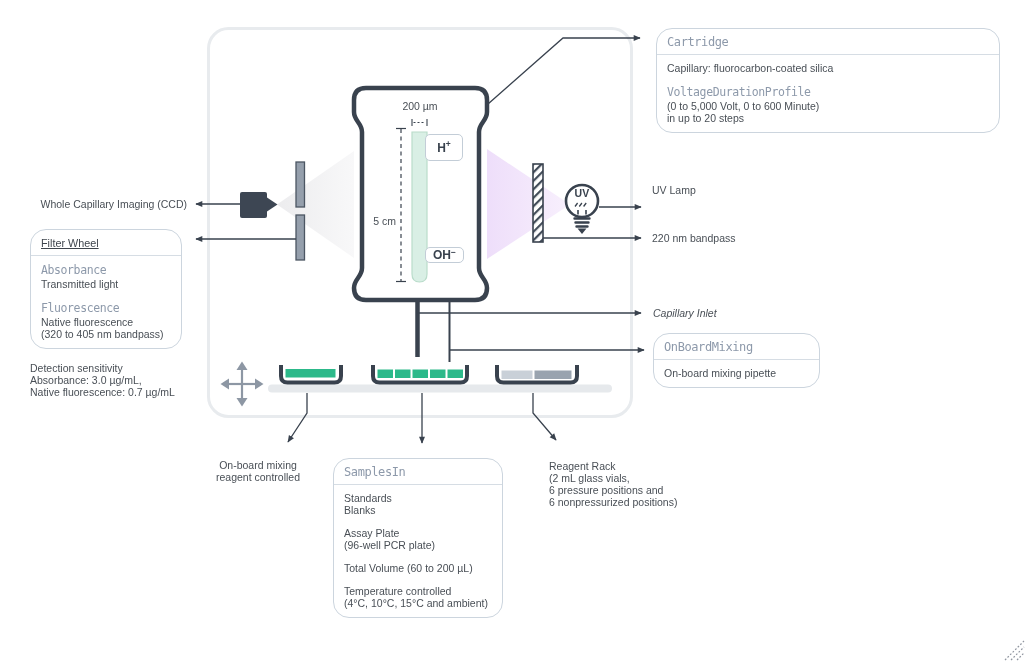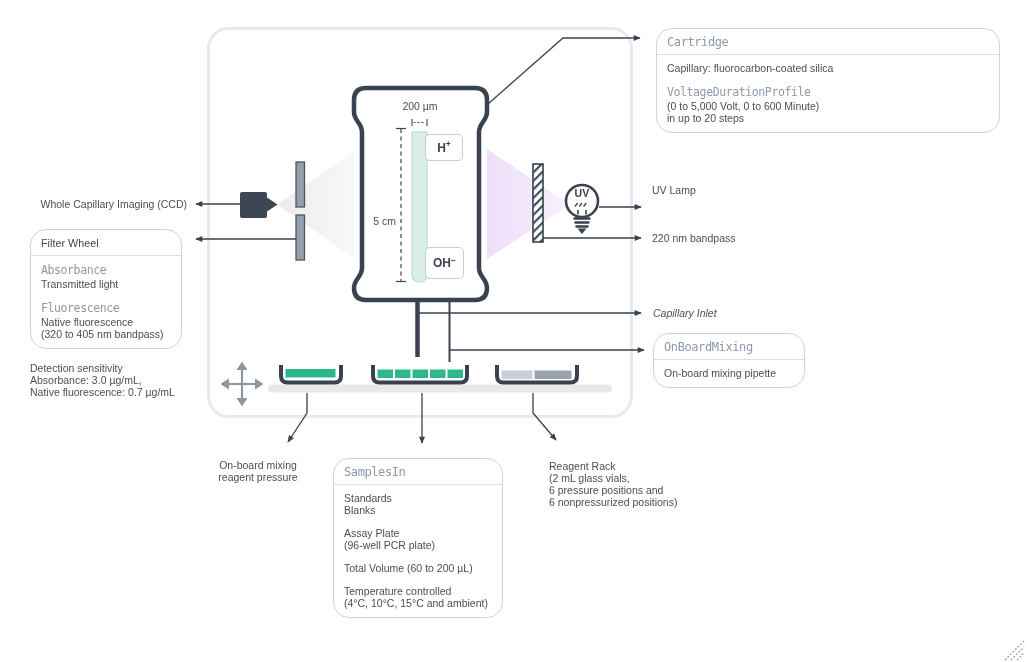--- a/index.html
+++ b/index.html
@@ -9,21 +9,21 @@
 
   .lbl{position:absolute;font:10.5px/12px "Liberation Sans",sans-serif;color:#494f56;
        white-space:pre-line;}
   .lbl.center{text-align:center;}
   .lbl.right{text-align:right;}
 
   .panel{position:absolute;background:#fff;border:1.5px solid #ccd5de;border-radius:16px;
          box-sizing:border-box;}
   .panel-title{font:12px/14px "DejaVu Sans Mono",monospace;color:#8d99aa;
                letter-spacing:-0.4px;padding:6px 10px 5px;border-bottom:1.5px solid #d6dde4;}
-  .panel-title.sans{font:10.8px/14px "Liberation Sans",sans-serif;color:#3f454d;letter-spacing:0;}
+  .panel-title.sans{font:10.8px/14px "Liberation Sans",sans-serif;color:#3f454d;letter-spacing:0;text-decoration:underline;}
   .panel-body{padding:7px 10px 8px;font:10.5px/12px "Liberation Sans",sans-serif;color:#494f56;}
   .tblock{margin:0 0 11px;white-space:pre-line;}
   .tblock:last-child{margin-bottom:0;}
   .mono-sub{font:11.5px/14px "DejaVu Sans Mono",monospace;color:#8d99aa;
             letter-spacing:-0.4px;margin:0 0 1px;}
 
   .chip{position:absolute;background:#fff;border:1.4px solid #c3cdd7;border-radius:5px;
         display:flex;align-items:center;justify-content:center;
         font:bold 12px "Liberation Sans",sans-serif;color:#39424e;box-sizing:border-box;}
   .chip .sup{font-size:8.5px;position:relative;top:-3.5px;font-weight:bold;}
@@ -147,21 +147,21 @@
   </svg>
 
   <div class="lbl center" style="left:390px;top:100px;width:60px;">200 µm</div>
   <div class="lbl right" style="left:358px;top:191px;width:38px;margin-top:24px;">5 cm</div>
   <div class="uv-text" style="left:570px;top:187.5px;width:24px;">UV</div>
 
   <div class="chip" style="left:425px;top:134px;width:38px;height:27px;">
     <span>H</span>
       <span class="sup">+</span>
   </div>
-  <div class="chip" style="left:425px;top:247px;width:39px;height:32px;text-align:right;">
+  <div class="chip" style="left:425px;top:247px;width:39px;height:16px;text-align:right;">
     <span>OH</span>
       <span class="sup">−</span>
   </div>
 
   <div class="lbl right" style="left:29px;top:198px;width:158px;">Whole Capillary Imaging (CCD)</div>
 
   <div class="panel" style="left:30px;top:229px;width:152px;">
     <div class="panel-title sans">Filter Wheel</div>
     <div class="panel-body">
       <div class="mono-sub">Absorbance</div>
@@ -183,27 +183,27 @@
       <div class="mono-sub">VoltageDurationProfile</div>
       <div class="tblock">(0 to 5,000 Volt, 0 to 600 Minute)
 in up to 20 steps</div>
     </div>
   </div>
 
   <div class="lbl" style="left:652px;top:184px;">UV Lamp</div>
   <div class="lbl" style="left:652px;top:232px;">220 nm bandpass</div>
   <div class="lbl" style="left:653px;top:307px;font-style:italic;">Capillary Inlet</div>
 
-  <div class="panel" style="left:653px;top:333px;width:152px;">
+  <div class="panel" style="left:653px;top:333px;width:167px;">
     <div class="panel-title">OnBoardMixing</div>
     <div class="panel-body">On-board mixing pipette</div>
   </div>
 
   <div class="lbl center" style="left:210px;top:459px;width:96px;">On-board mixing
-reagent pressure</div>
+reagent controlled</div>
 
   <div class="panel" style="left:333px;top:458px;width:170px;">
     <div class="panel-title">SamplesIn</div>
     <div class="panel-body">
       <div class="tblock">Standards
 Blanks</div>
       <div class="tblock">Assay Plate
 (96-well PCR plate)</div>
       <div class="tblock">Total Volume (60 to 200 µL)</div>
       <div class="tblock">Temperature controlled

